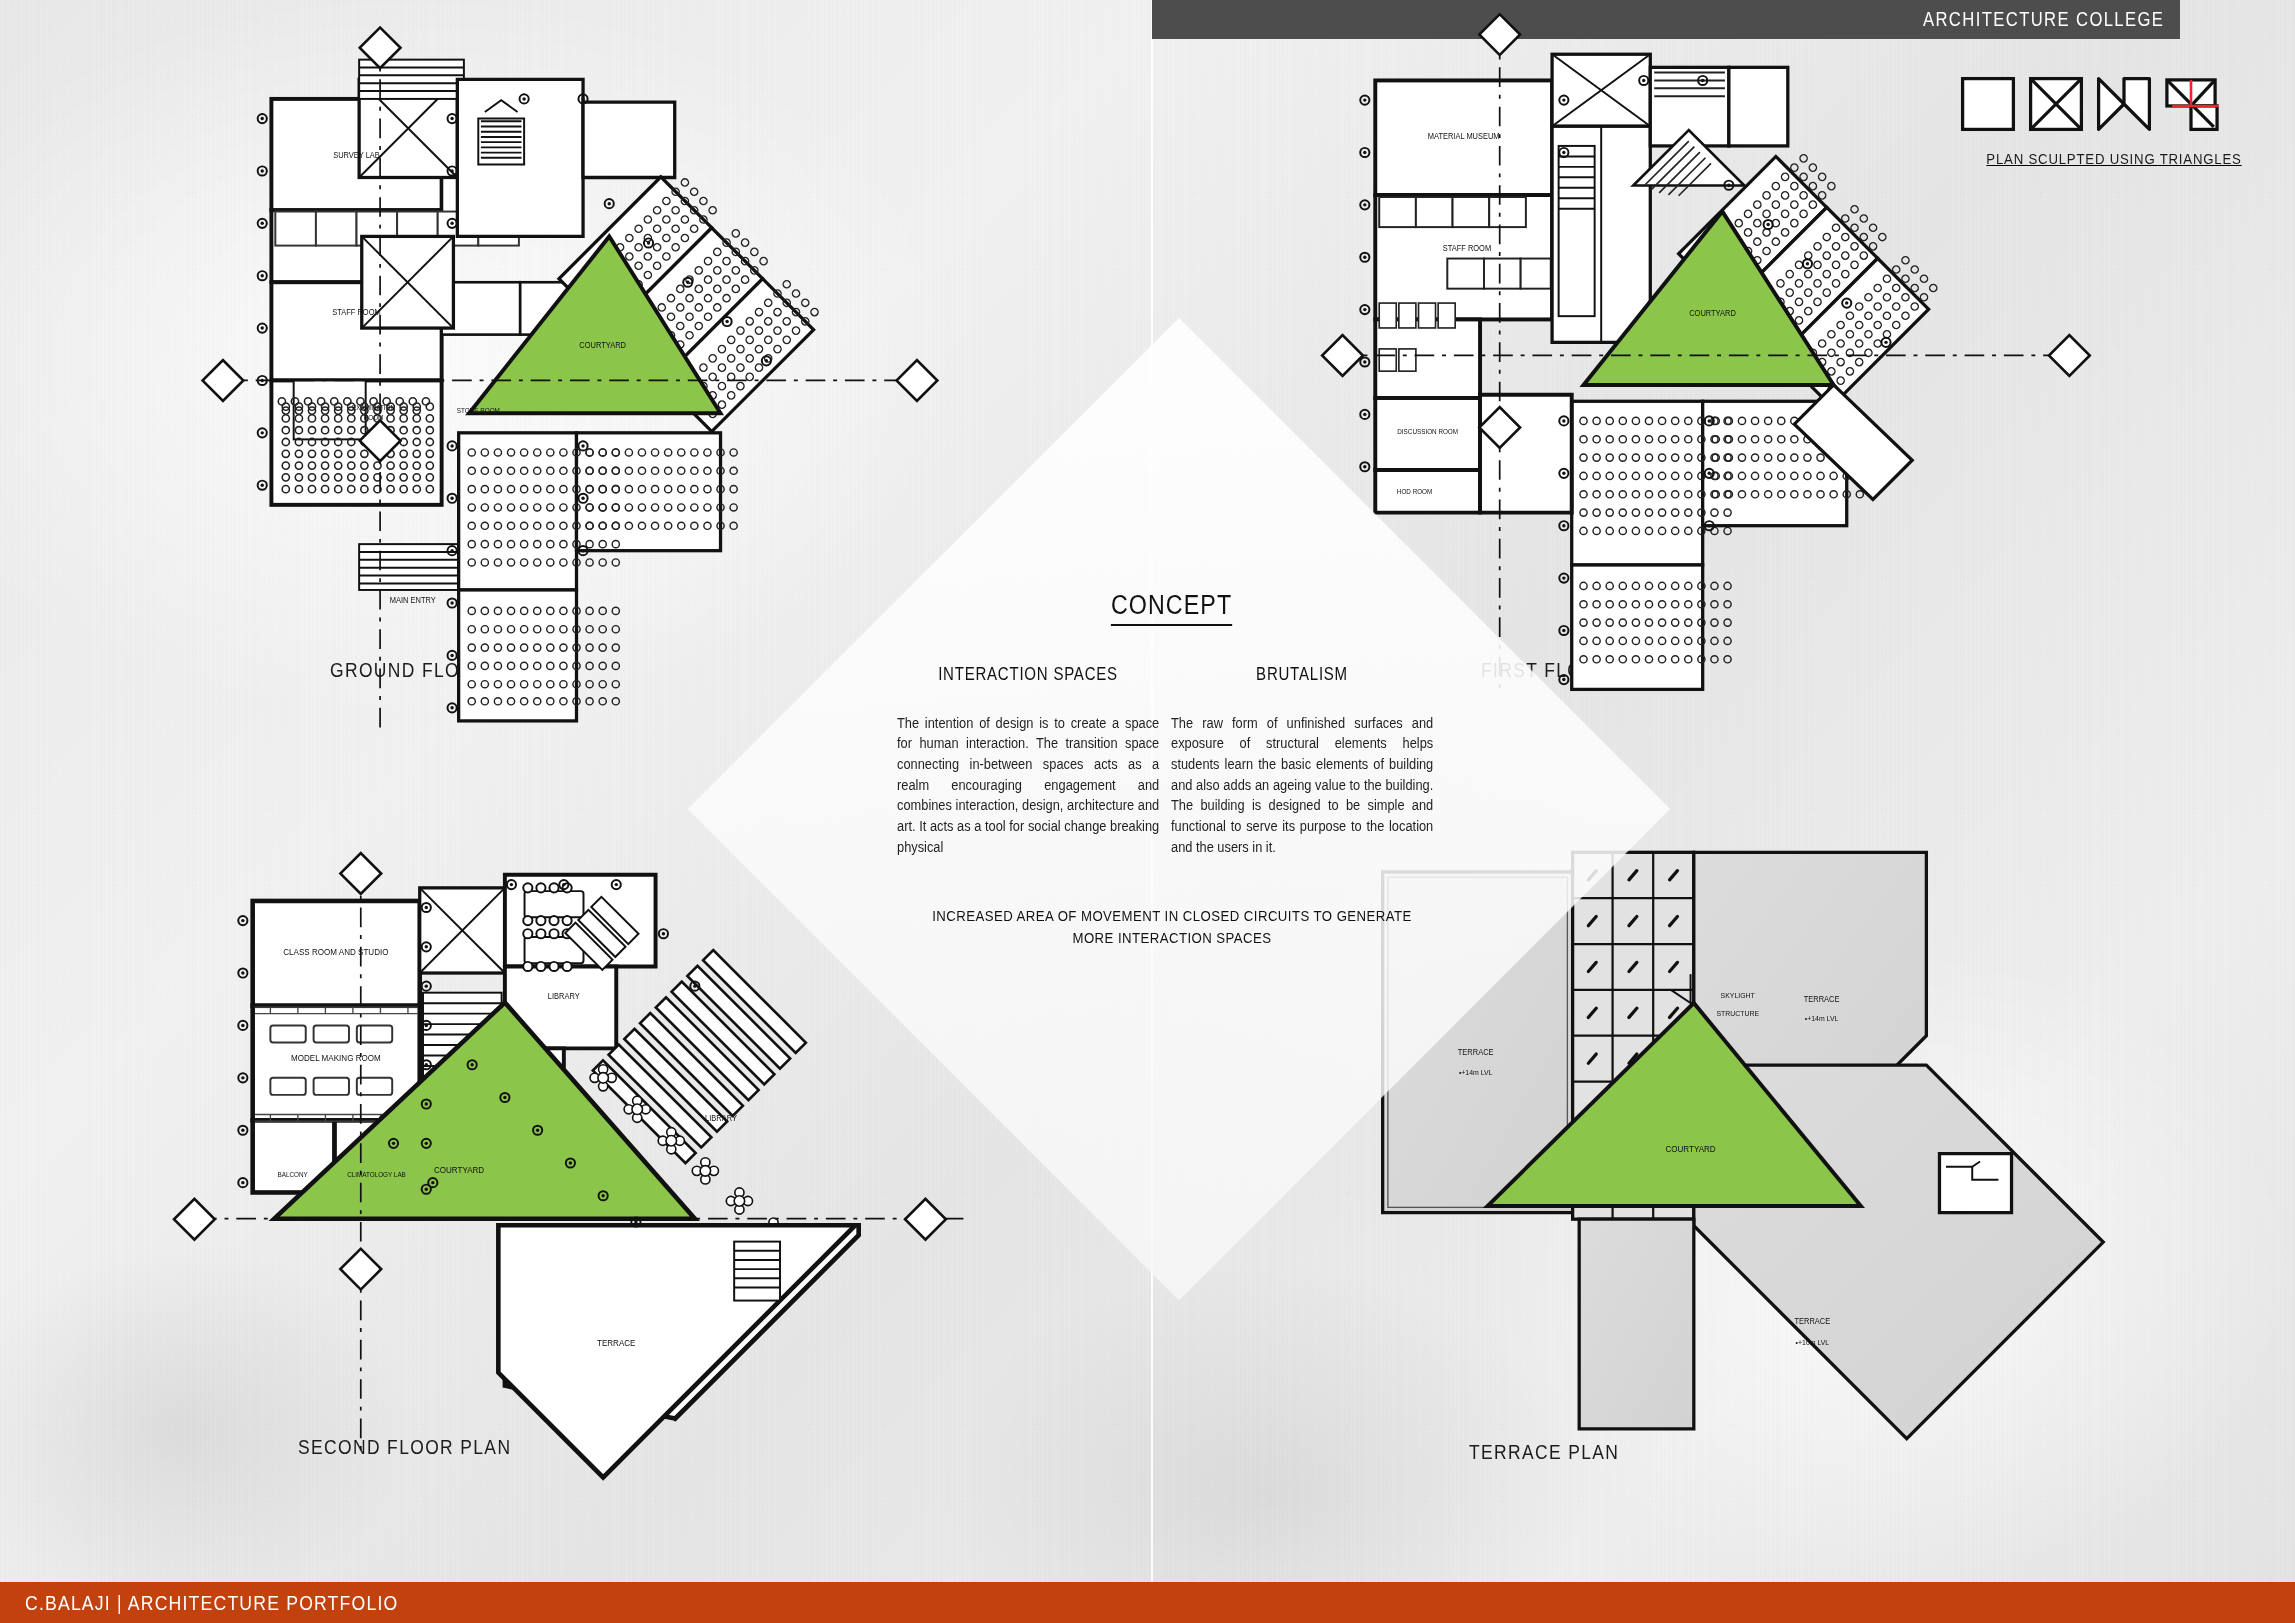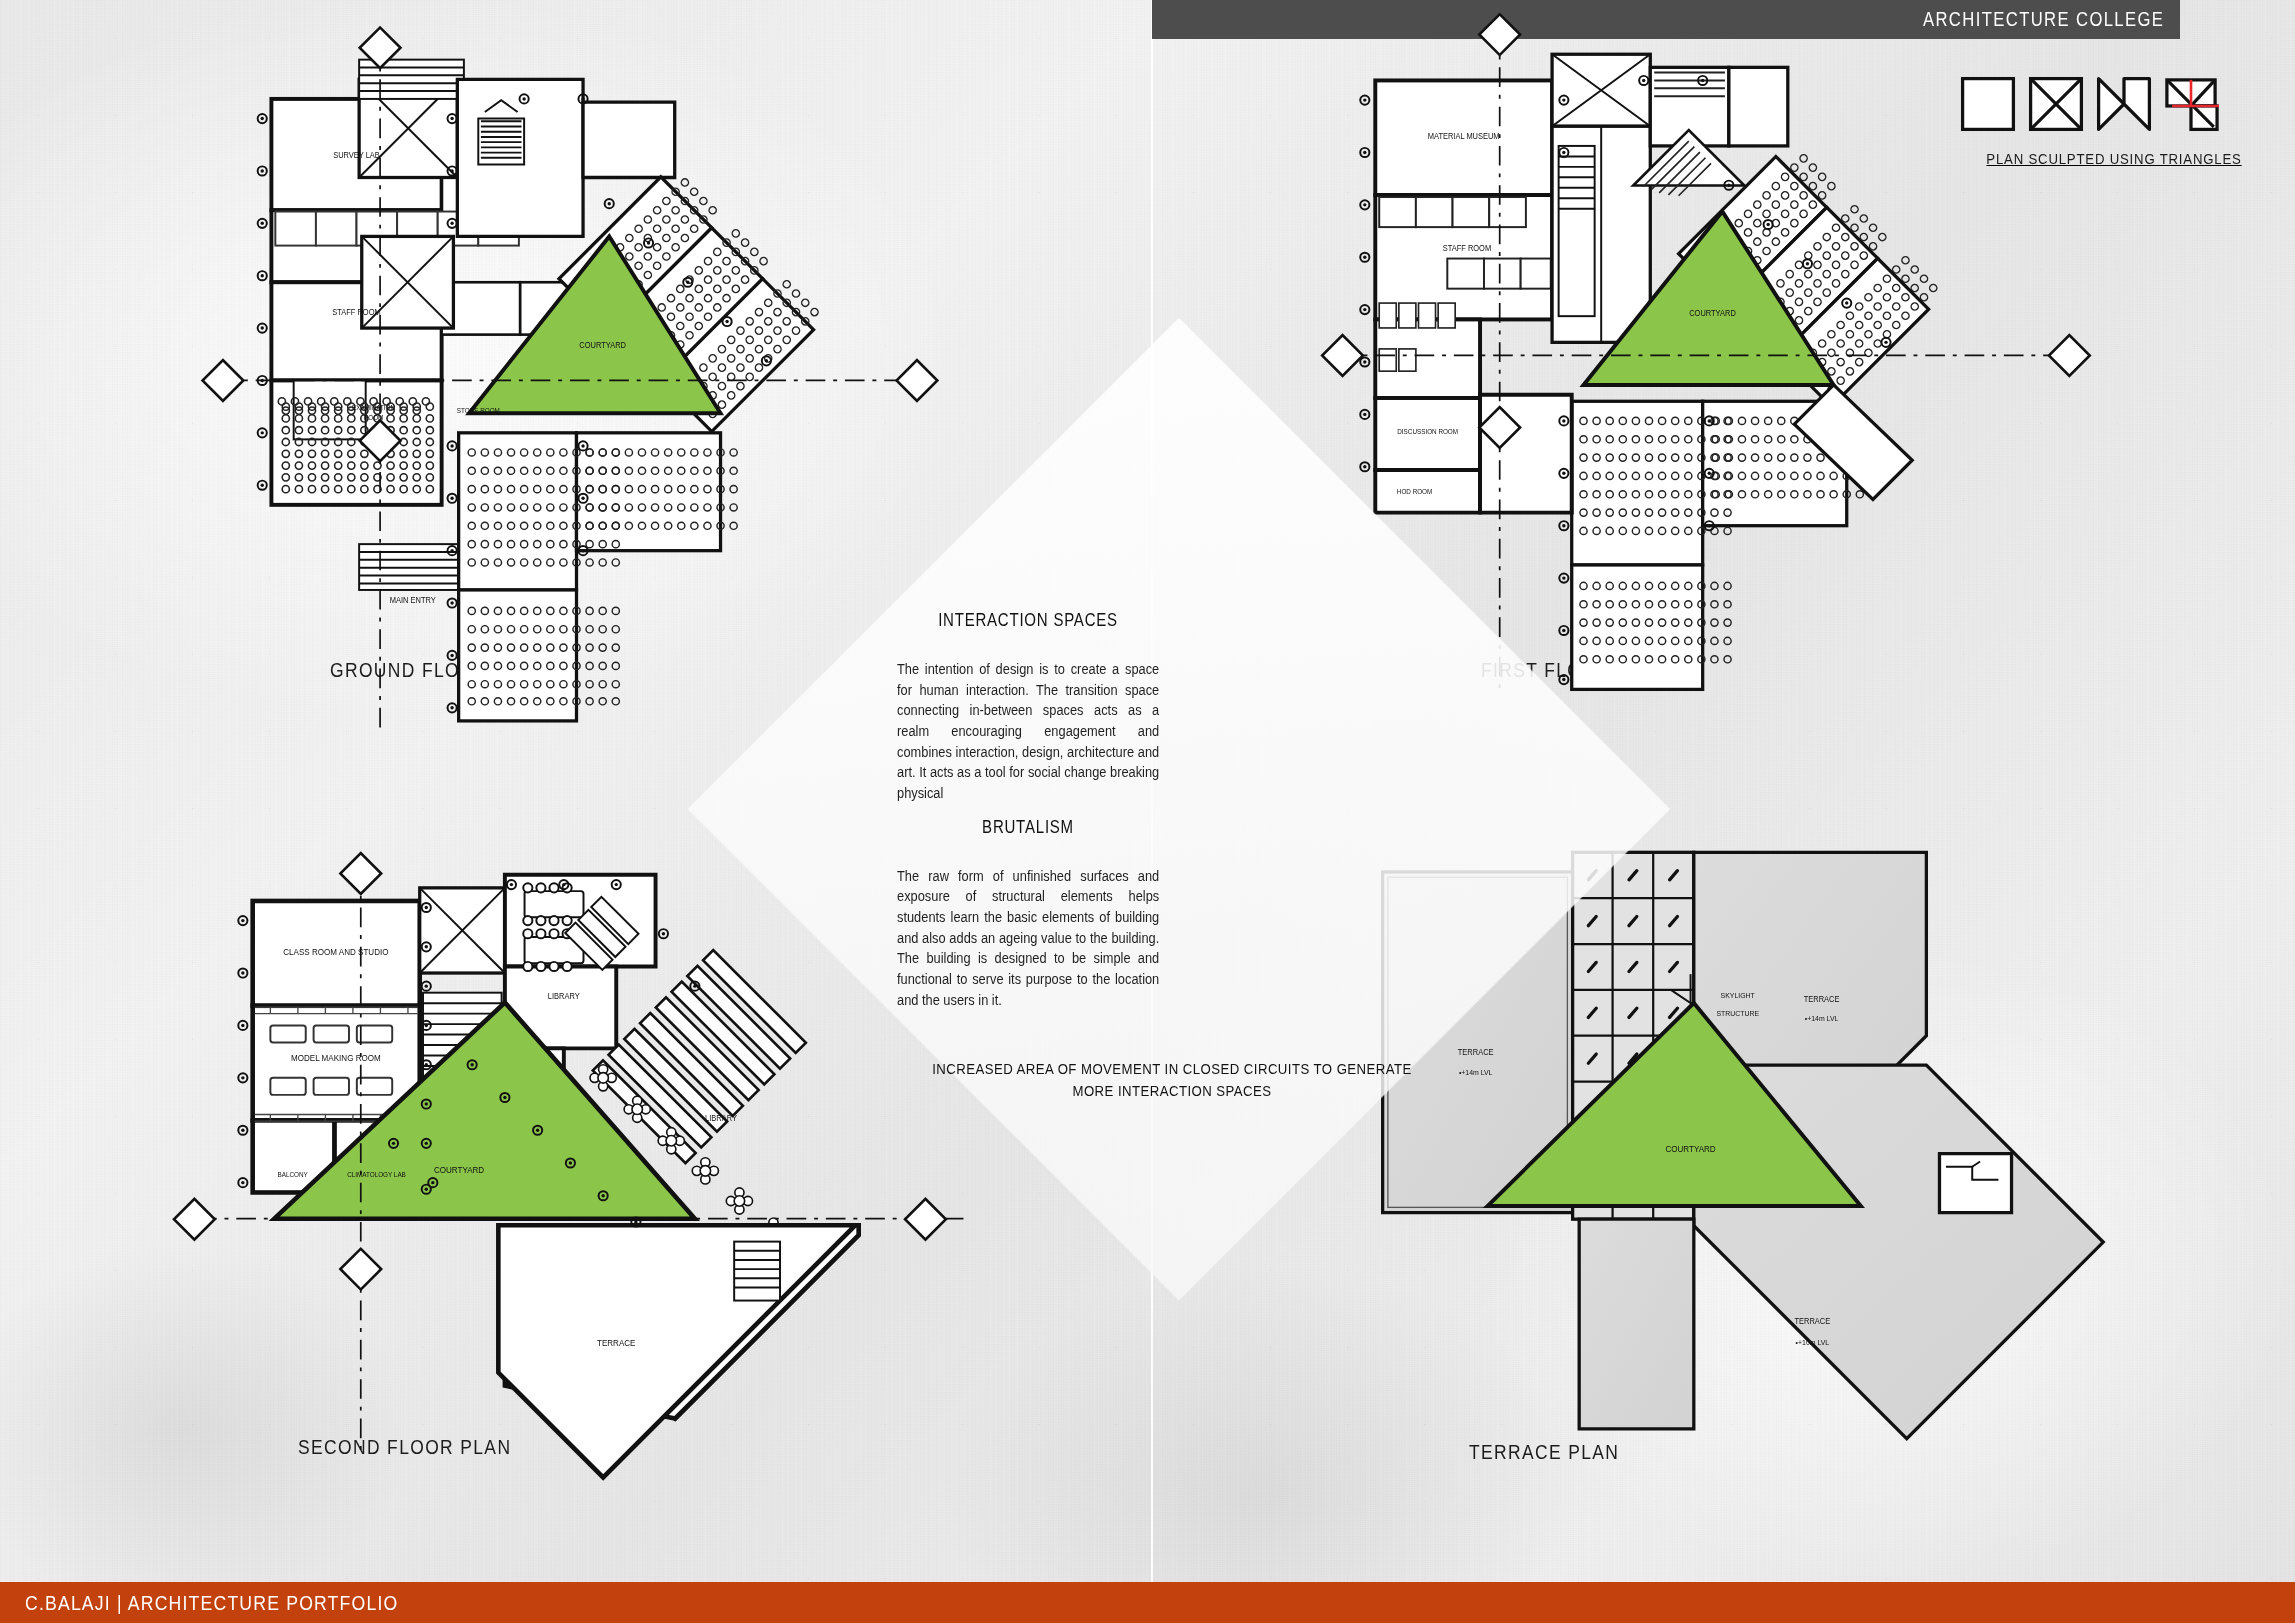--- a/index.html
+++ b/index.html
@@ -84,21 +84,21 @@
     transform:rotate(45deg);
     box-shadow:0 0 0 0.7px rgba(255,255,255,.35);
   }
   .concept-wrap { position:absolute; left:897px; top:590px; width:550px; }
   .concept-title {
     text-align:center; font-size:27px; letter-spacing:1.3px; color:#111;
     border-bottom:2.6px solid #111; display:inline-block; padding-bottom:2.6px;
     transform:scaleX(.86);
   }
   .concept-title-row { text-align:center; }
-  .cols { display:flex; gap:11.8px; margin-top:20px;flex-direction:column; }
+  .cols { display:flex; gap:11.8px; margin-top:38px; }
   .col { width:262px; }
   .col h3 {
     text-align:center; font-size:17.7px; font-weight:400; letter-spacing:0.9px;
     color:#111; margin-bottom:29px; transform:scaleX(.85);
   }
   .col p {
     font-size:13.8px; line-height:1.50; color:#1f1f1f; text-align:justify;
     transform:scaleX(.93); transform-origin:left top; width:282px;
   }
   .concept-foot {
@@ -877,20 +877,23 @@
     <text x="500" y="478" font-size="14" transform="scale(0.88,1)" transform-origin="500 478">COURTYARD</text>
 
     <text x="686" y="740" font-size="13" transform="scale(0.88,1)" transform-origin="686 740">TERRACE</text>
     <text x="686" y="772" font-size="12" transform="scale(0.88,1)" transform-origin="686 772">•+10m LVL</text>
   </g>
 </svg>
 </div>
 
 <div class="diamond"></div>
 <div class="concept-wrap">
+  <div class="concept-title-row">
+    <div class="concept-title">CONCEPT</div>
+  </div>
   <div class="cols">
     <div class="col">
       <h3>INTERACTION SPACES</h3>
       <p>The intention of design is to create a space for human interaction. The transition space connecting in-between spaces acts as a realm encouraging engagement and combines interaction, design, architecture and art. It acts as a tool for social change breaking physical</p>
     </div>
     <div class="col">
       <h3>BRUTALISM</h3>
       <p>The raw form of unfinished surfaces and exposure of structural elements helps students learn the basic elements of building and also adds an ageing value to the building. The building is designed to be simple and functional to serve its purpose to the location and the users in it.</p>
     </div>
   </div>

